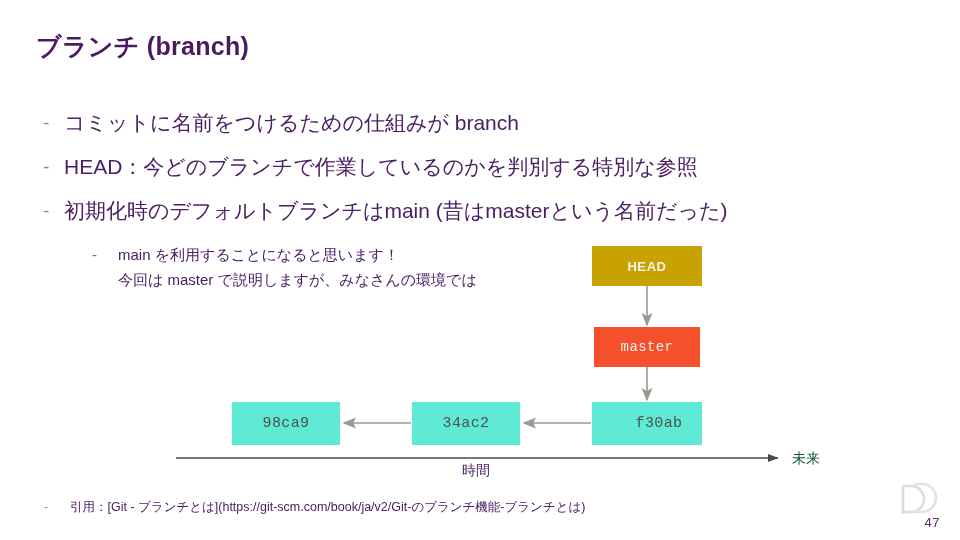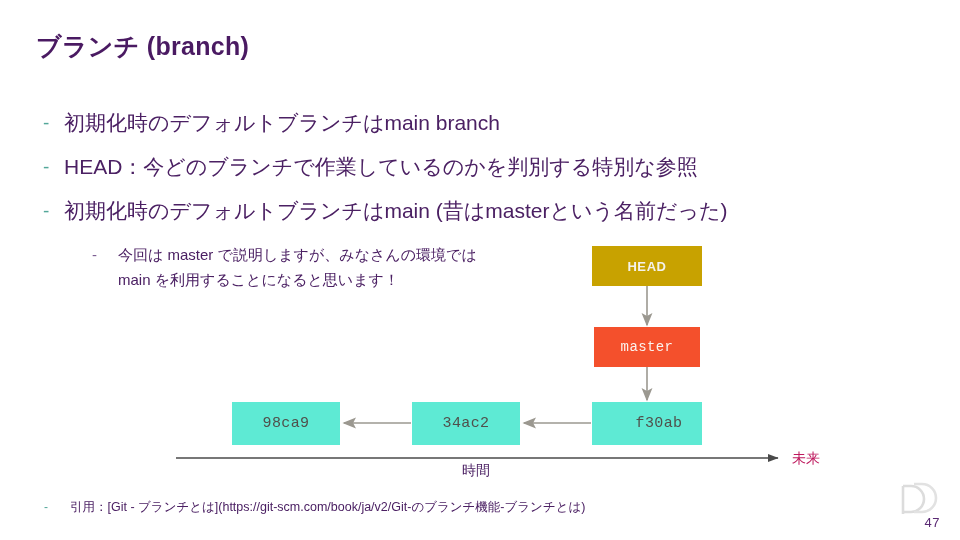--- a/index.html
+++ b/index.html
@@ -141,21 +141,21 @@
     left: 462px;
     top: 462px;
     font-size: 14px;
     color: #4b2063;
   }
   .future-label {
     position: absolute;
     left: 792px;
     top: 450px;
     font-size: 14px;
-    color: #be185d;
+    color: #14532d;
   }
 
   
   .footer {
     position: absolute;
     left: 38px;
     top: 498px;
     display: flex;
     align-items: flex-start;
   }
@@ -198,41 +198,41 @@
 <body>
 
 <div class="slide">
 
   <div class="slide-title">ブランチ (branch)</div>
 
   <div class="bullets">
 
     <div class="bullet-row">
       <span class="bullet-mark">-</span>
-      <span class="bullet-text">初期化時のデフォルトブランチはmain branch</span>
+      <span class="bullet-text">コミットに名前をつけるための仕組みが branch</span>
     </div>
 
     <div class="bullet-row">
       <span class="bullet-mark">-</span>
       <span class="bullet-text">HEAD：今どのブランチで作業しているのかを判別する特別な参照</span>
     </div>
 
     <div class="bullet-row">
       <span class="bullet-mark">-</span>
       <span class="bullet-text">初期化時のデフォルトブランチはmain (昔はmasterという名前だった)</span>
     </div>
 
   </div>
 
   <div class="subbullets">
     <div class="sub-row">
       <span class="sub-mark">-</span>
       <span class="sub-text">
+        <span class="line">main を利用することになると思います！</span>
         <span class="line">今回は master で説明しますが、みなさんの環境では</span>
-        <span class="line">main を利用することになると思います！</span>
       </span>
     </div>
   </div>
 
   <svg class="diagram" viewBox="0 0 960 540" width="960" height="540" xmlns="http://www.w3.org/2000/svg">
     <defs>
       <marker id="arrowGray" markerWidth="9" markerHeight="9" refX="7.5" refY="4" orient="auto">
         <path d="M0,0.6 L8.5,4 L0,7.4 L1.8,4 Z" fill="#9b9890"></path>
       </marker>
       <marker id="arrowDark" markerWidth="9" markerHeight="9" refX="8" refY="3.4" orient="auto">

